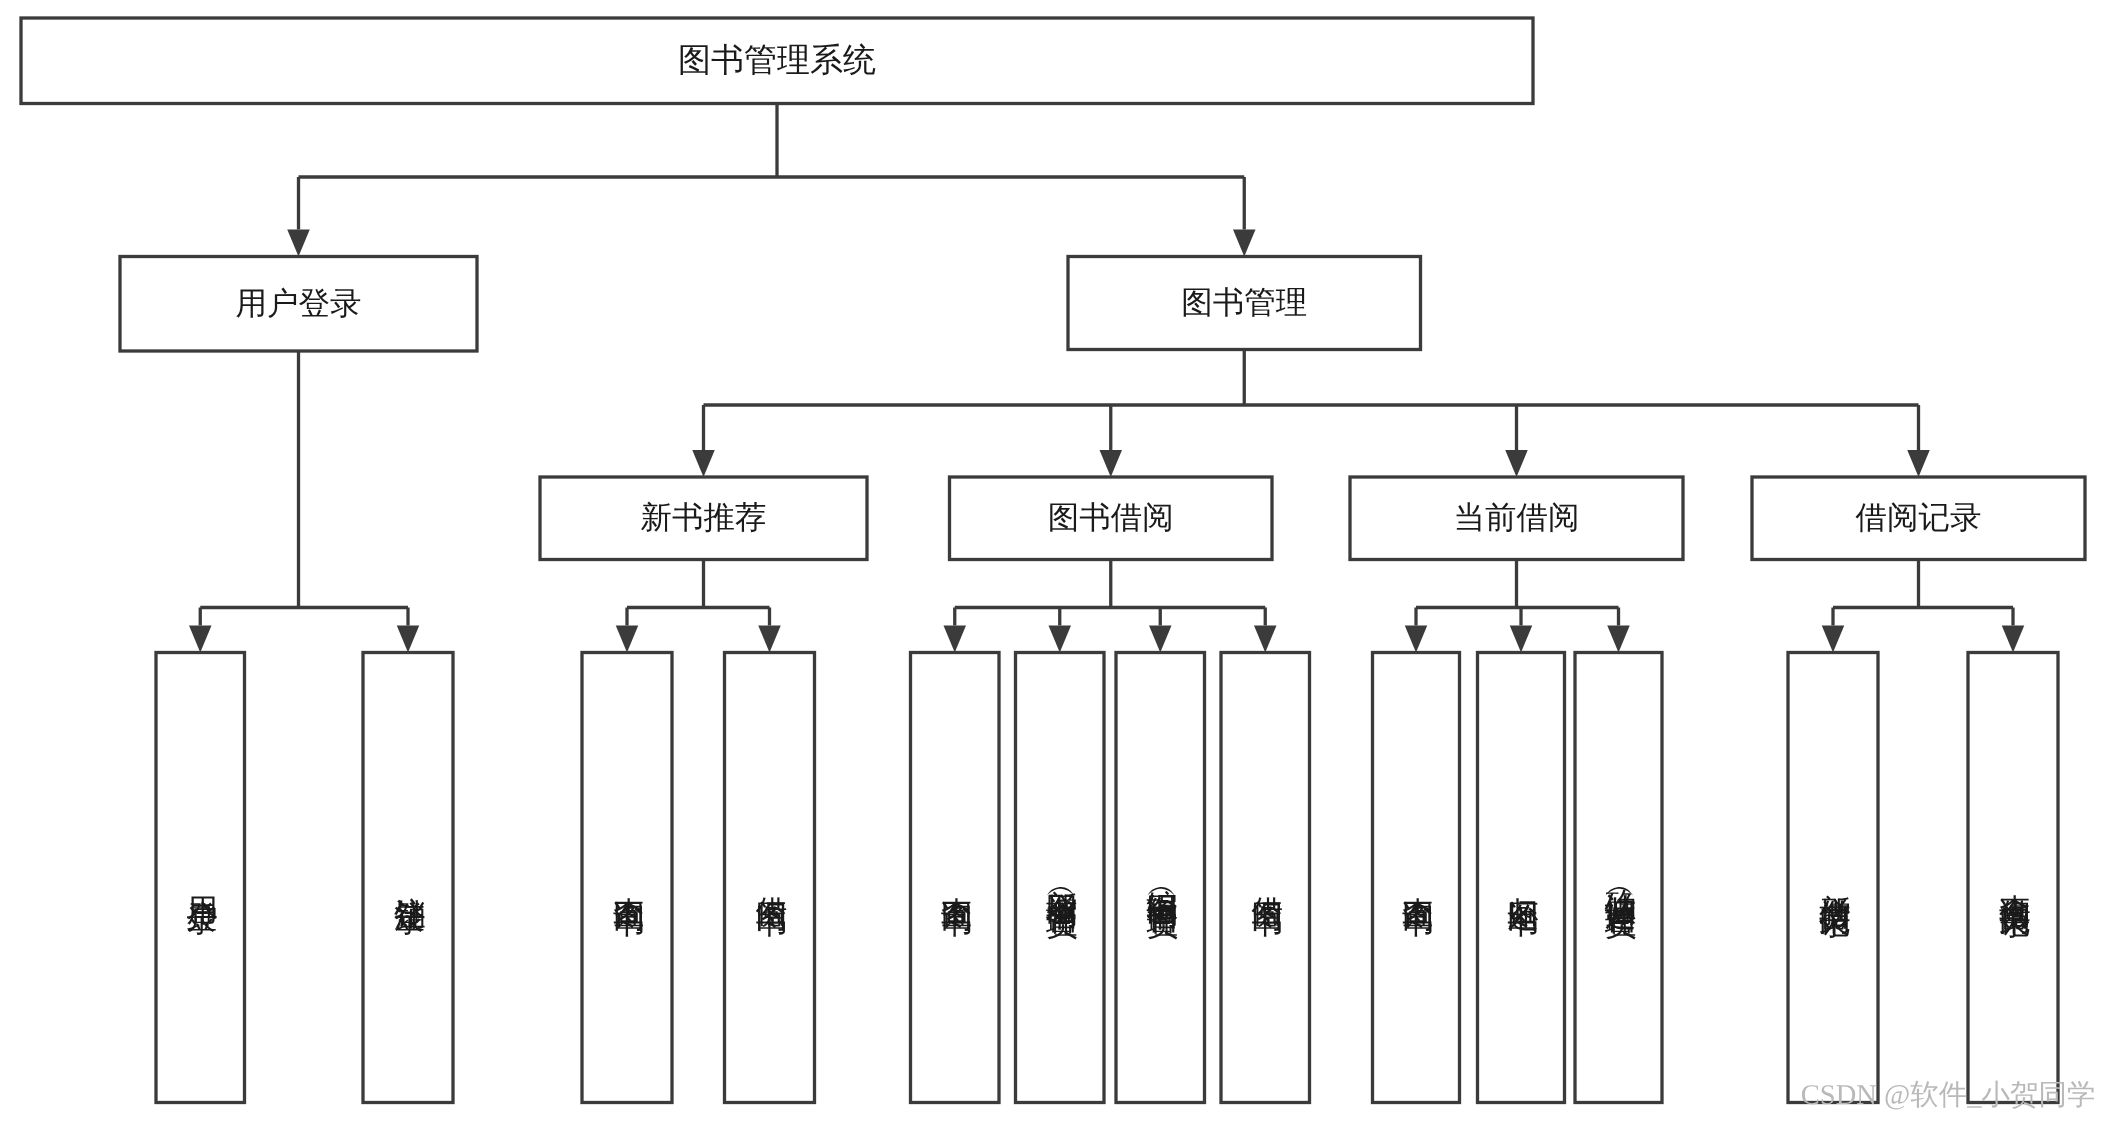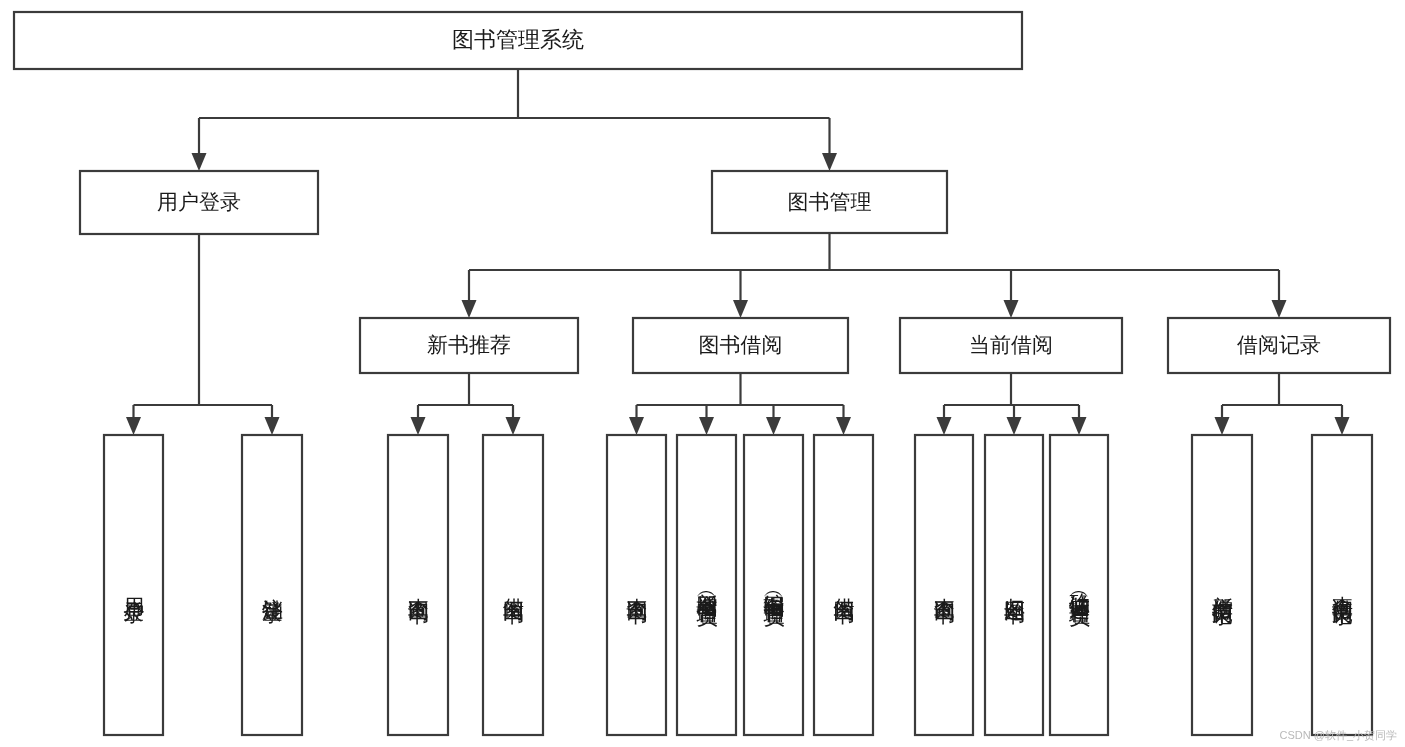--- a/index.html
+++ b/index.html
@@ -69,22 +69,22 @@
     font-size: 21px;
     line-height: 1.18;
     letter-spacing: 2px;
     color: #1a1a1a;
     white-space: nowrap;
   }
   .watermark {
     position: absolute;
     right: 8px;
     bottom: 4px;
-    font-family: Liberation Sans, sans-serif;
-    font-size: 11px;
+    font-family: Liberation Serif, serif;
+    font-size: 19px;
     color: #b9b9b9;
     white-space: nowrap;
   }
 </style>
 </head>
 <body>
 
 <div id="diagram-root">
   <svg class="canvas" viewBox="0 0 1405 747">
     <g id="connector-layer">

